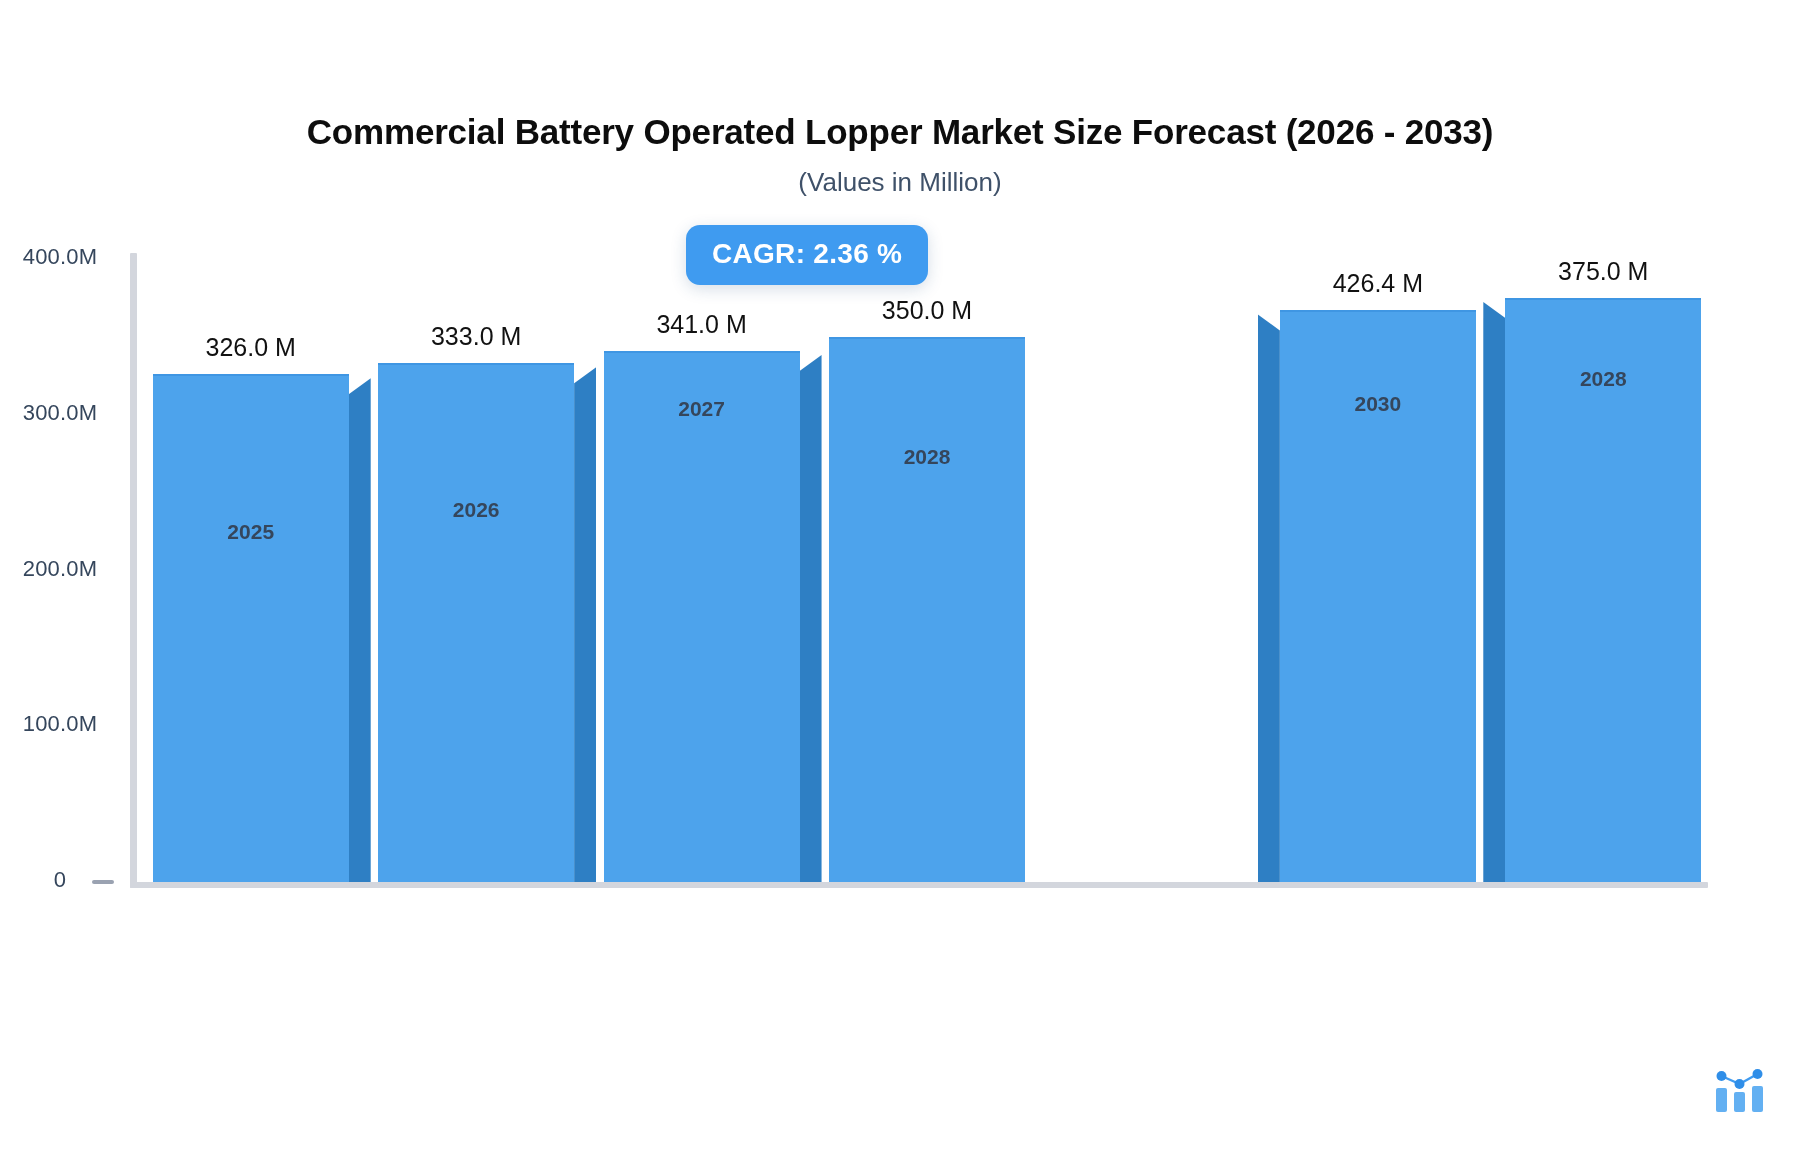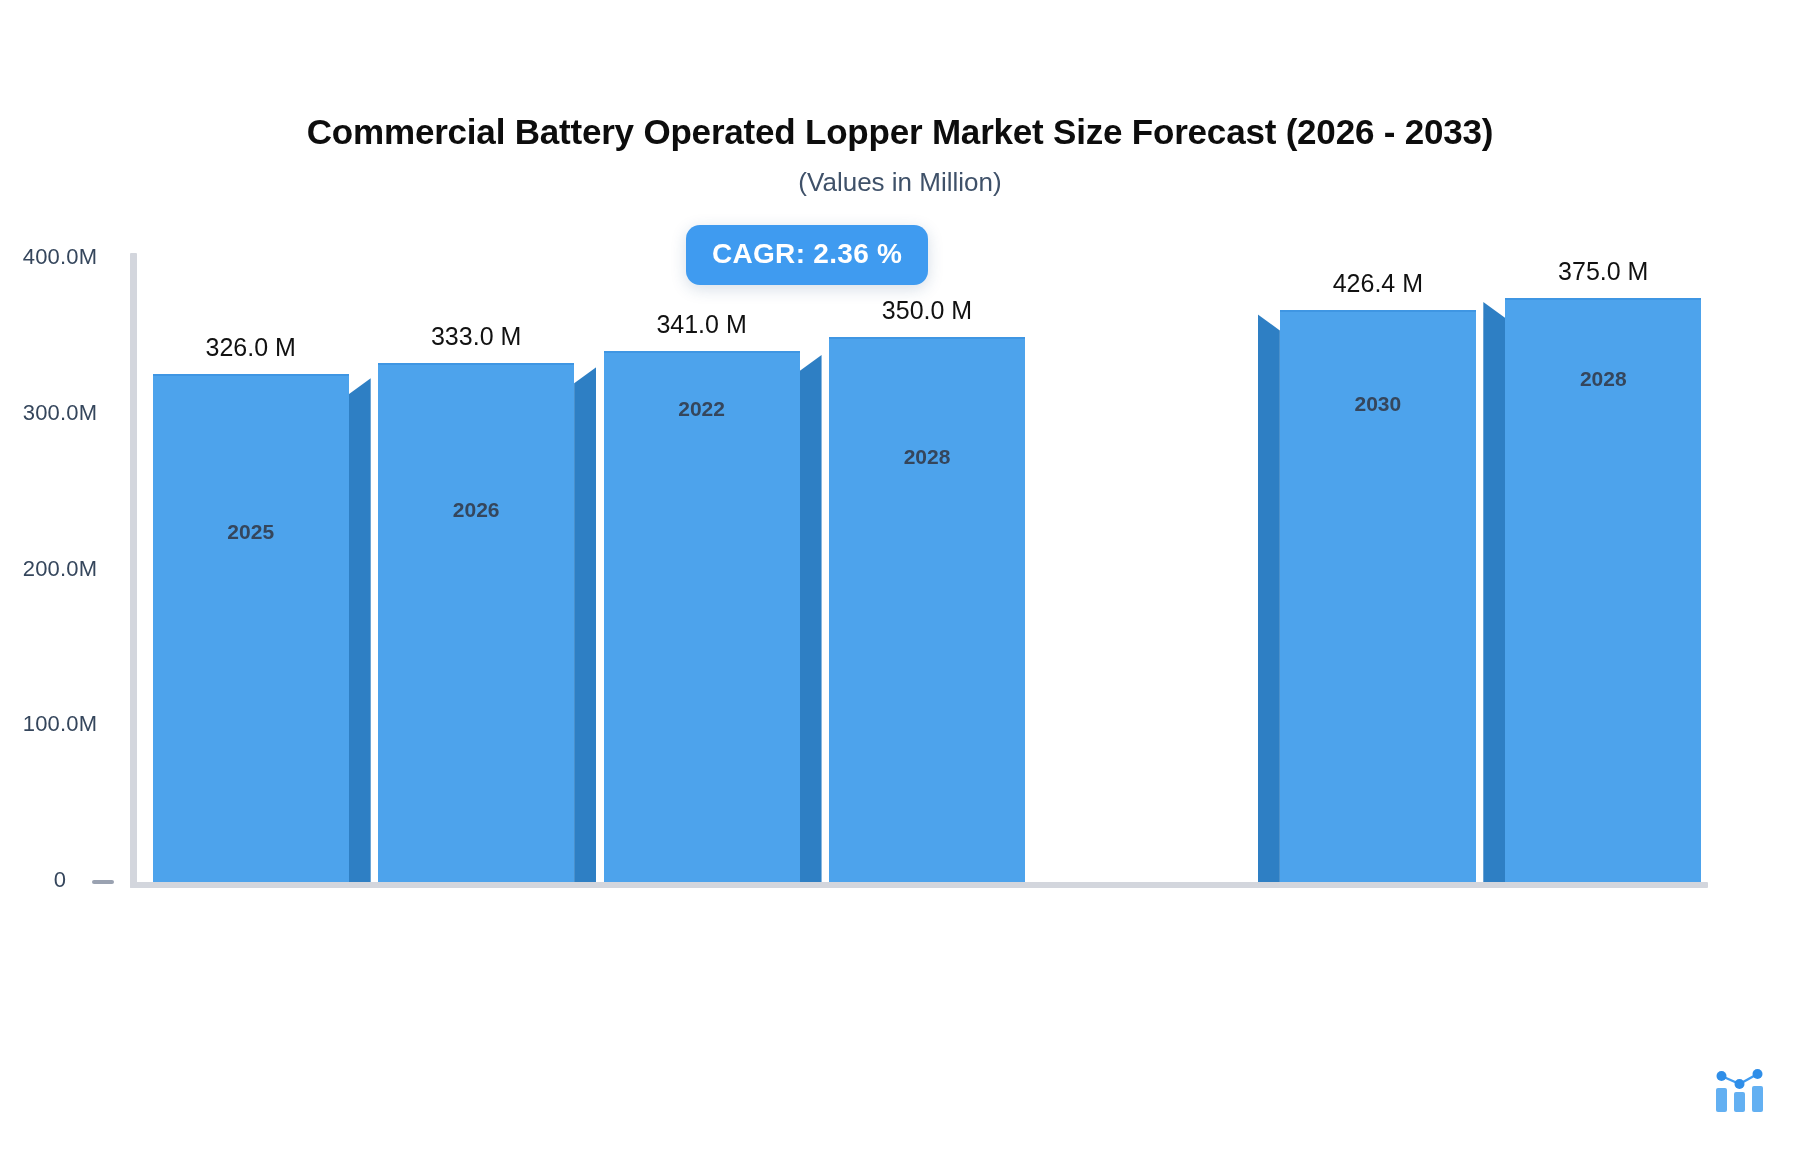--- a/index.html
+++ b/index.html
@@ -195,21 +195,21 @@
         <div class="bar-group" style="left: 248.143px; width: 196px; height: 518.648px;">
           <div class="bar-side right" style="height: 514.648px; width: 22px;"></div>
           <div class="bar-face" style="height: 518.648px;"></div>
           <div class="bar-value" style="bottom: 530.648px;">333.0 M</div>
           <div class="x-tick-label" style="top: 134.352px;">2026</div>
         </div>
         <div class="bar-group" style="left: 473.571px; width: 196px; height: 607px;">
           <div class="bar-side right" style="height: 527.107px; width: 22px;"></div>
           <div class="bar-face" style="height: 531.107px;"></div>
           <div class="bar-value" style="bottom: 543.107px;">341.0 M</div>
-          <div class="x-tick-label" style="top: 121.892px;">2022</div>
+          <div class="x-tick-label" style="top: 121.892px;">2027</div>
         </div>
         <div class="bar-group" style="left: 699px; width: 196px; height: 545.125px; text-align: right;">
           <div class="bar-face" style="height: 545.125px;"></div>
           <div class="bar-value" style="bottom: 557.125px;">350.0 M</div>
           <div class="x-tick-label" style="top: 107.875px;">2028</div>
         </div>
         <div class="bar-group" style="left: 1149.86px; width: 196px; height: 571.602px;">
           <div class="bar-side left" style="height: 567.602px; width: 22px;"></div>
           <div class="bar-face" style="height: 571.602px;"></div>
           <div class="bar-value" style="bottom: 583.602px;">426.4 M</div>

